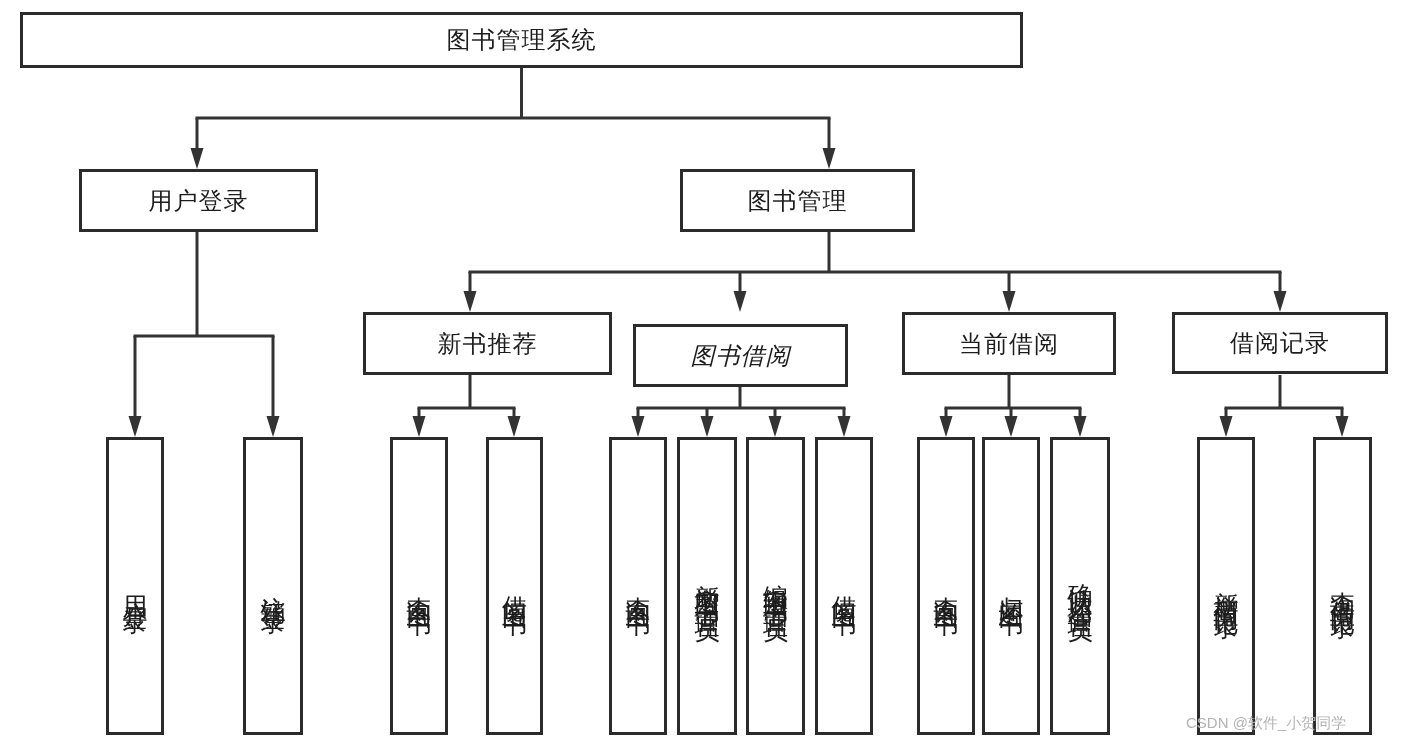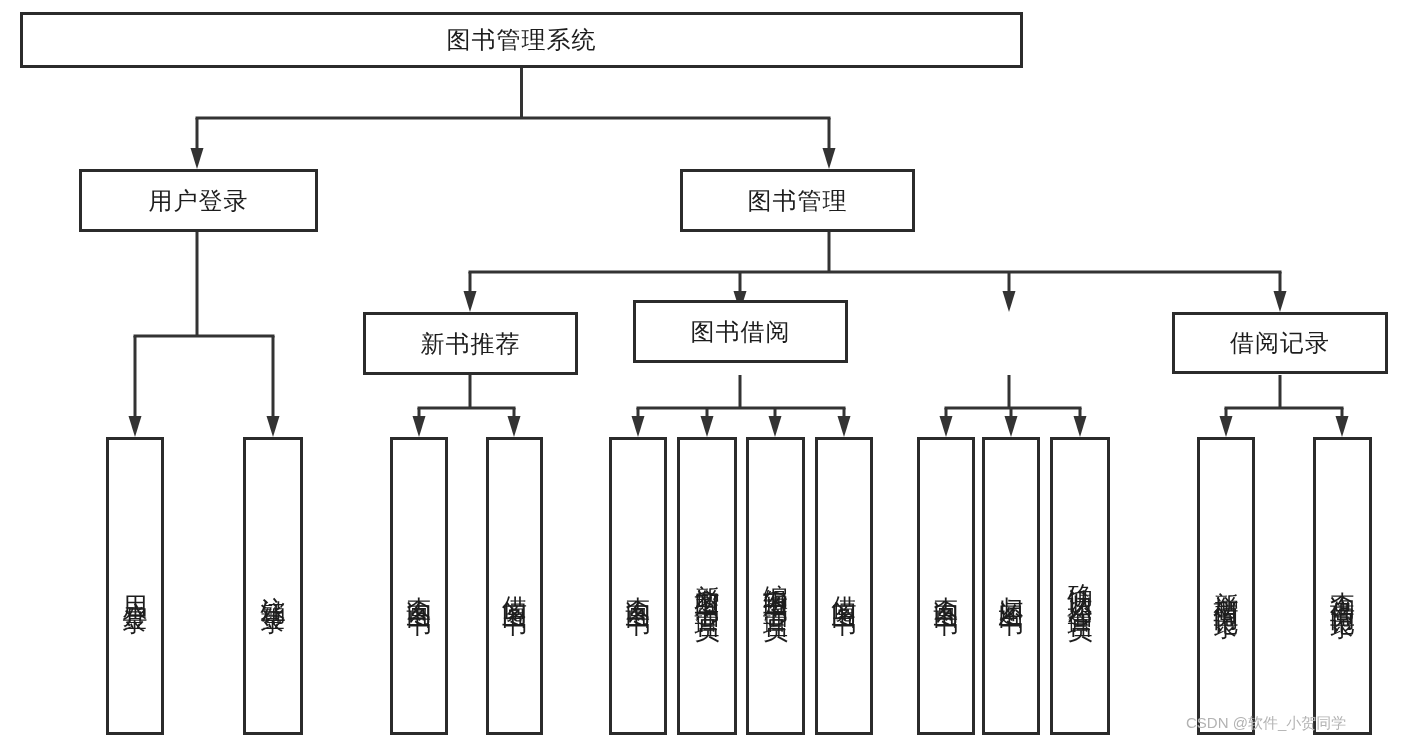--- a/index.html
+++ b/index.html
@@ -114,22 +114,23 @@
       <polygon points="1219.5,416 1232.5,416 1226,437" fill="#333333"></polygon>
       <line x1="1342" y1="408" x2="1342" y2="418" stroke="#333333" stroke-width="3"></line>
       <polygon points="1335.5,416 1348.5,416 1342,437" fill="#333333"></polygon>
     </svg>
 
   <div class="node" style="left:20px; top:12px; width:1003px; height:56px;">图书管理系统</div>
 
   <div class="node" style="left:79px; top:169px; width:239px; height:63px;">用户登录</div>
   <div class="node" style="left:680px; top:169px; width:235px; height:63px;">图书管理</div>
 
-  <div class="node" style="left:363px; top:312px; width:215px; height:63px;text-align:center;">新书推荐</div>
-  <div class="node" style="left:633px; top:300px; width:215px; height:63px;">图书借阅</div>
+  <div class="node" style="left:363px; top:312px; width:249px; height:63px;text-align:center;">新书推荐</div>
+  <div class="node" style="left:633px; top:324px; width:215px; height:63px;font-style:italic;">图书借阅</div>
+  <div class="node" style="left:902px; top:312px; width:214px; height:63px;">当前借阅</div>
   <div class="node" style="left:1172px; top:312px; width:216px; height:62px;">借阅记录</div>
 
   <div class="node vbox" style="left:106px; top:437px; width:58px; height:298px;">用户登录</div>
   <div class="node vbox" style="left:243px; top:437px; width:60px; height:298px;">注销登录</div>
 
   <div class="node vbox" style="left:390px; top:437px; width:58px; height:298px;">查询图书</div>
   <div class="node vbox" style="left:486px; top:437px; width:57px; height:298px;">借阅图书</div>
 
   <div class="node vbox" style="left:609px; top:437px; width:58px; height:298px;">查询图书</div>
   <div class="node vbox" style="left:677px; top:437px; width:60px; height:298px;">新增图书（管理员）</div>

